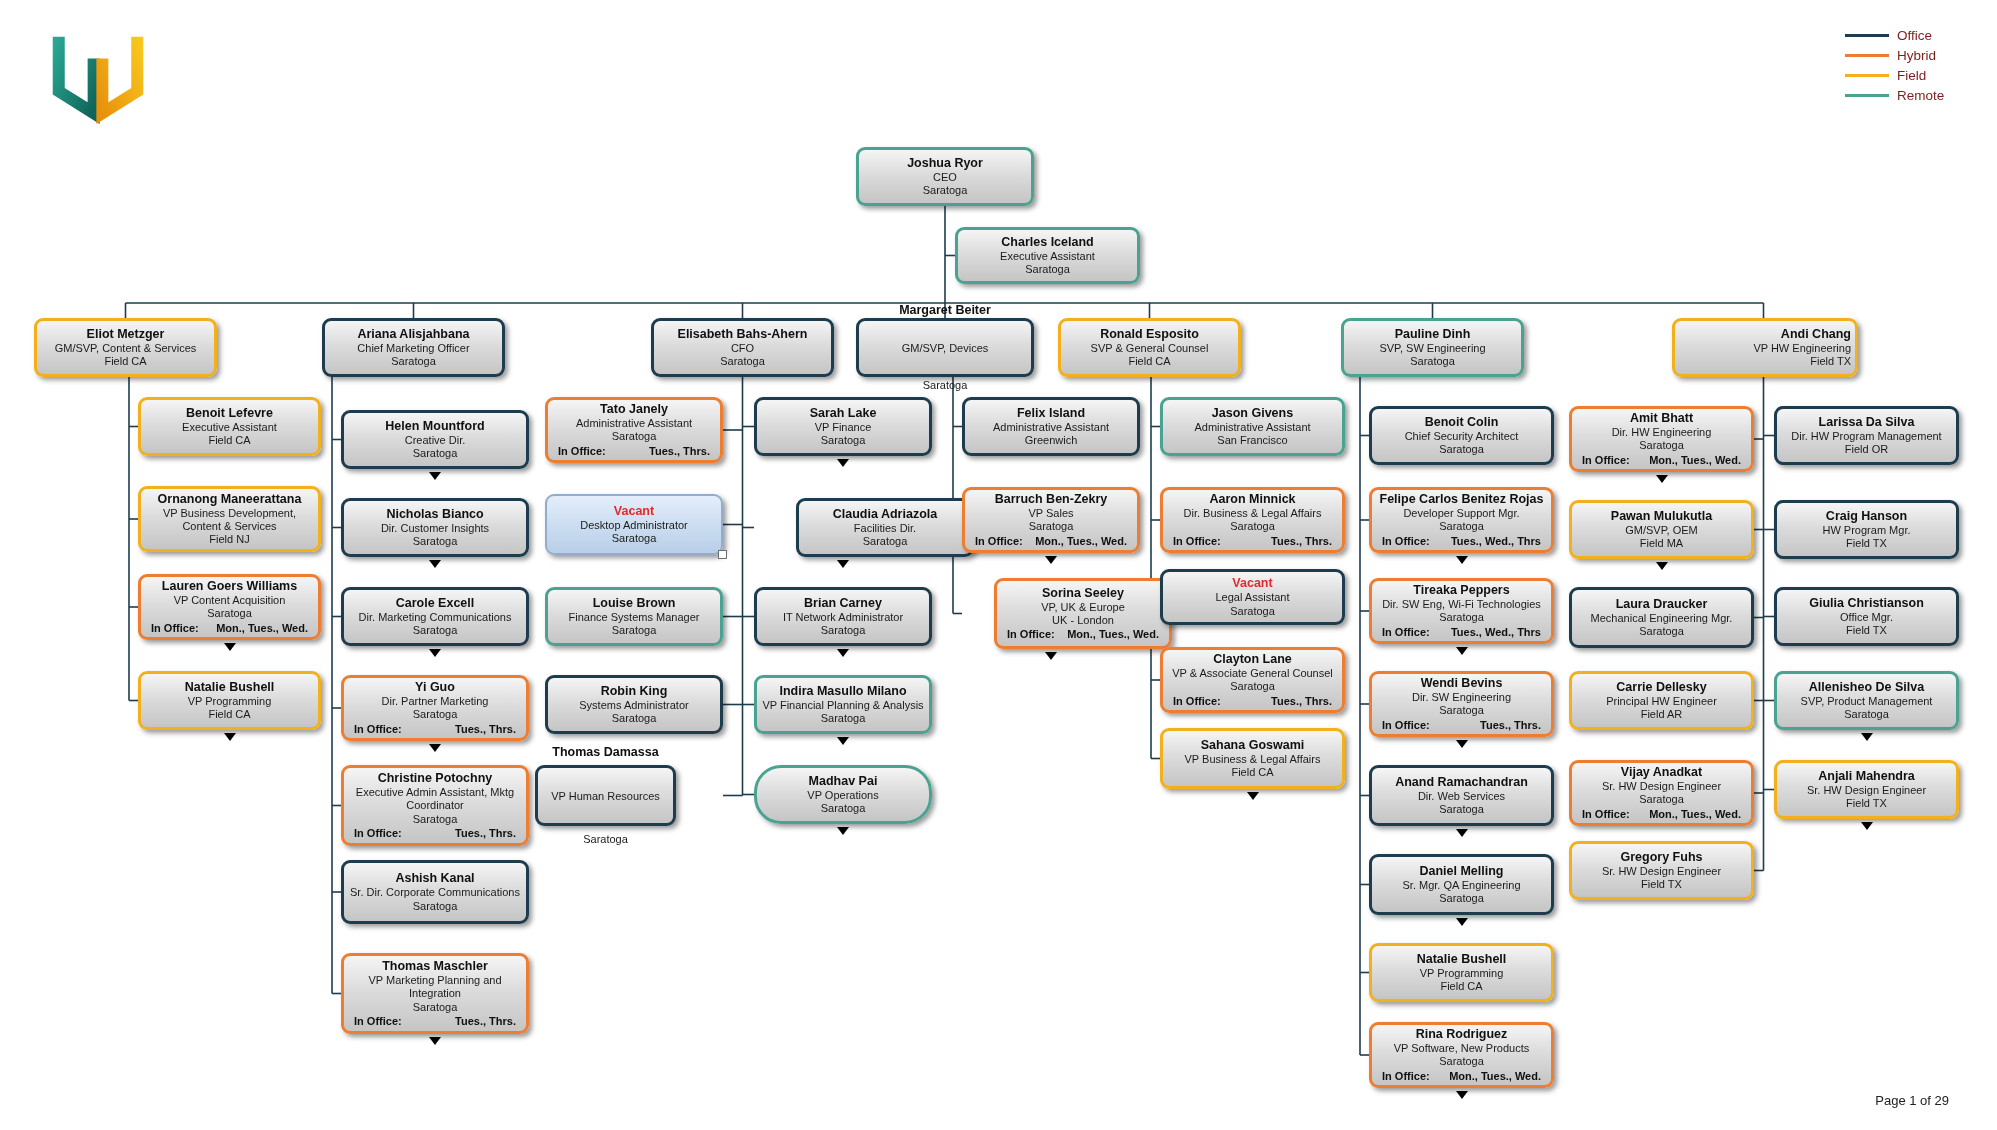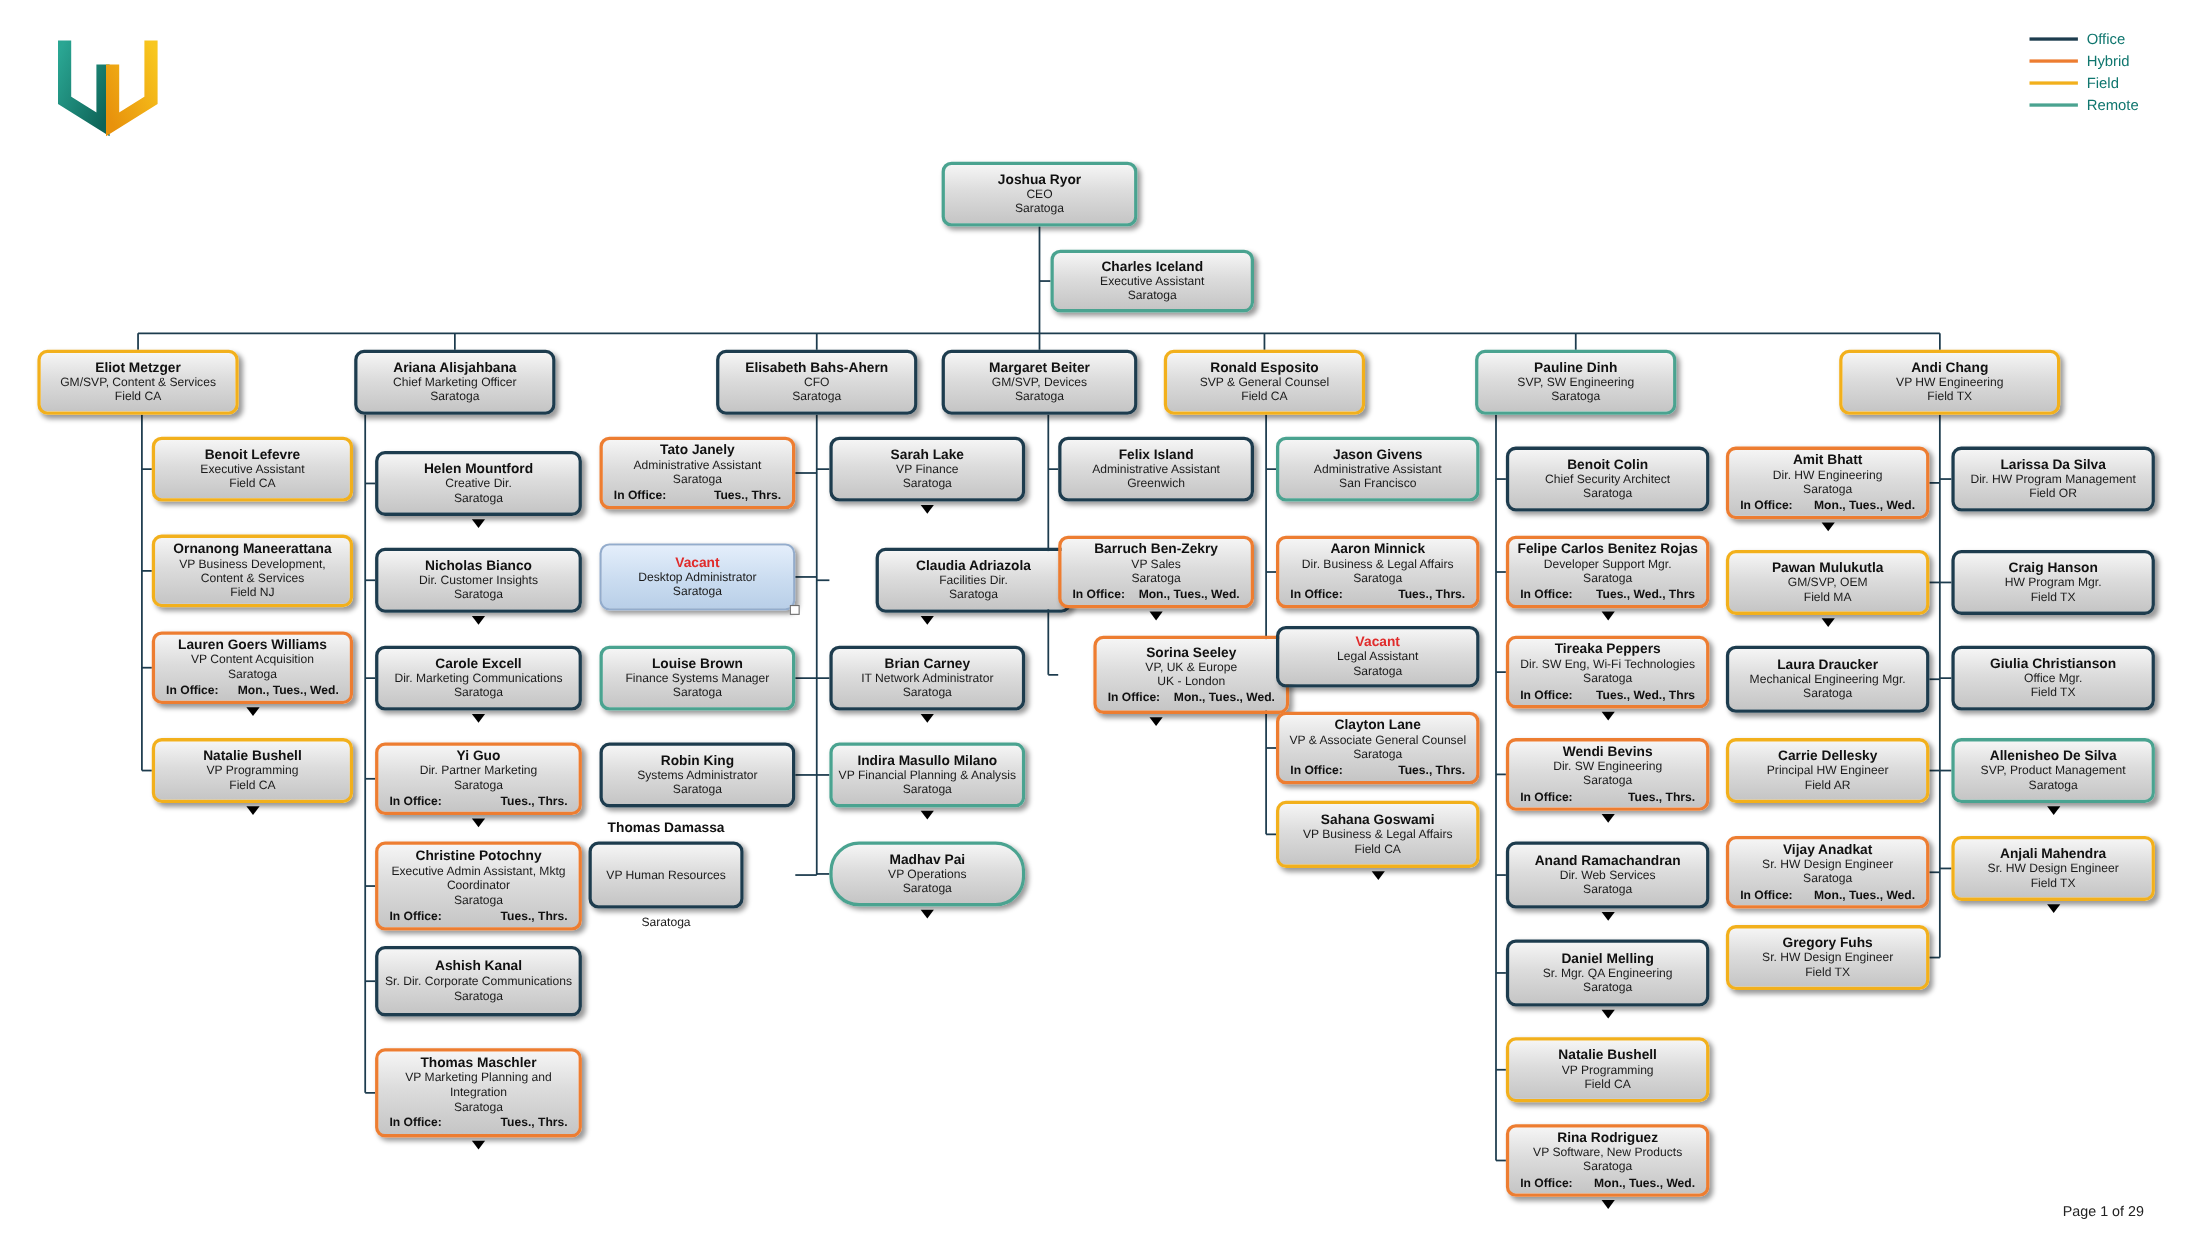--- a/index.html
+++ b/index.html
@@ -21,21 +21,21 @@
   .node .days { display:flex; justify-content:space-between; width:100%; padding:0 6px;
                 font-size:11px; font-weight:700; color:#101010; margin-top:1px; }
   .handle { position:absolute; right:-6px; bottom:-6px; width:9px; height:9px;
             background:#ffffff; border:1px solid #6e6e6e; }
   .tri { position:absolute; width:0; height:0; border-left:6px solid transparent;
          border-right:6px solid transparent; border-top:8px solid #000000; cursor:pointer; }
   #logo { position:absolute; left:42px; top:28px; }
   #legend { position:absolute; top:28px; right:46px; display:flex; flex-direction:column; gap:5px; }
   .legend-row { display:flex; align-items:center; gap:8px; justify-content:flex-end; }
   .legend-line { width:44px; height:2.5px; display:inline-block; }
-  .legend-label { font-size:13.5px; color:#0f766e; min-width:54px; }
+  .legend-label { font-size:13.5px; color:#7f1d1d; min-width:54px; }
   #footer { position:absolute; right:48px; bottom:22px; font-size:13px; color:#222222; }
 </style>
 </head>
 <body>
 
 <div id="canvas">
     <svg class="connectors" width="1997" height="1130">
       <line x1="945" y1="167" x2="945" y2="264"></line>
       <line x1="125.5" y1="264" x2="1763.5" y2="264"></line>
       <line x1="125.5" y1="264" x2="125.5" y2="279"></line>
@@ -120,36 +120,36 @@
     <div class="node" style="left: 322px; top: 279px; width: 183px; height: 59px; border-color: rgb(29, 60, 78);">
       <div class="name">Ariana Alisjahbana</div>
       <div class="jobtitle">Chief Marketing Officer</div>
       <div class="loc">Saratoga</div>
     </div>
     <div class="node" style="left: 651px; top: 279px; width: 183px; height: 59px; border-color: rgb(29, 60, 78);">
       <div class="name">Elisabeth Bahs-Ahern</div>
       <div class="jobtitle">CFO</div>
       <div class="loc">Saratoga</div>
     </div>
-    <div class="node" style="left: 856px; top: 279px; width: 178px; height: 59px; border-color: rgb(29, 60, 78);">
+    <div class="node" style="left: 856px; top: 279px; width: 178px; height: 59px; border-color: rgb(29, 60, 78); gap: 24px;">
       <div class="name">Margaret Beiter</div>
       <div class="jobtitle">GM/SVP, Devices</div>
       <div class="loc">Saratoga</div>
     </div>
     <div class="node" style="left: 1058px; top: 279px; width: 183px; height: 59px; border-color: rgb(242, 176, 28);">
       <div class="name">Ronald Esposito</div>
       <div class="jobtitle">SVP &amp; General Counsel</div>
       <div class="loc">Field CA</div>
     </div>
     <div class="node" style="left: 1341px; top: 279px; width: 183px; height: 59px; border-color: rgb(74, 163, 144);">
       <div class="name">Pauline Dinh</div>
       <div class="jobtitle">SVP, SW Engineering</div>
       <div class="loc">Saratoga</div>
     </div>
-    <div class="node" style="left: 1672px; top: 279px; width: 201px; height: 59px; border-color: rgb(242, 176, 28);">
+    <div class="node" style="left: 1672px; top: 279px; width: 186px; height: 59px; border-color: rgb(242, 176, 28); align-items: flex-end;">
       <div class="name">Andi Chang</div>
       <div class="jobtitle">VP HW Engineering</div>
       <div class="loc">Field TX</div>
     </div>
     <div class="node" style="left: 138px; top: 358px; width: 183px; height: 59px; border-color: rgb(242, 176, 28);">
       <div class="name">Benoit Lefevre</div>
       <div class="jobtitle">Executive Assistant</div>
       <div class="loc">Field CA</div>
     </div>
     <div class="node" style="left: 138px; top: 447px; width: 183px; height: 66px; border-color: rgb(242, 176, 28);">

